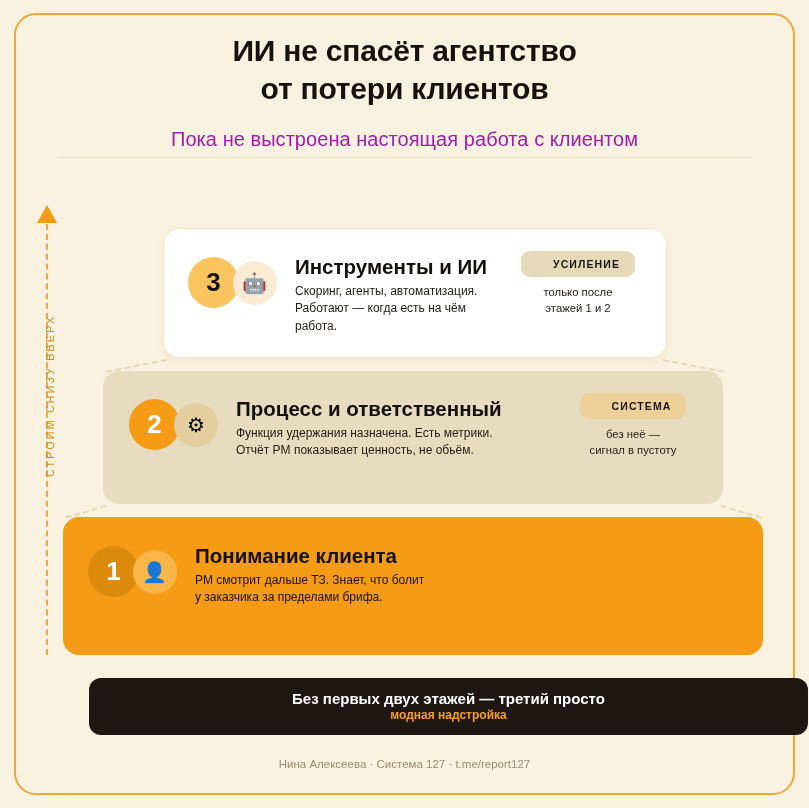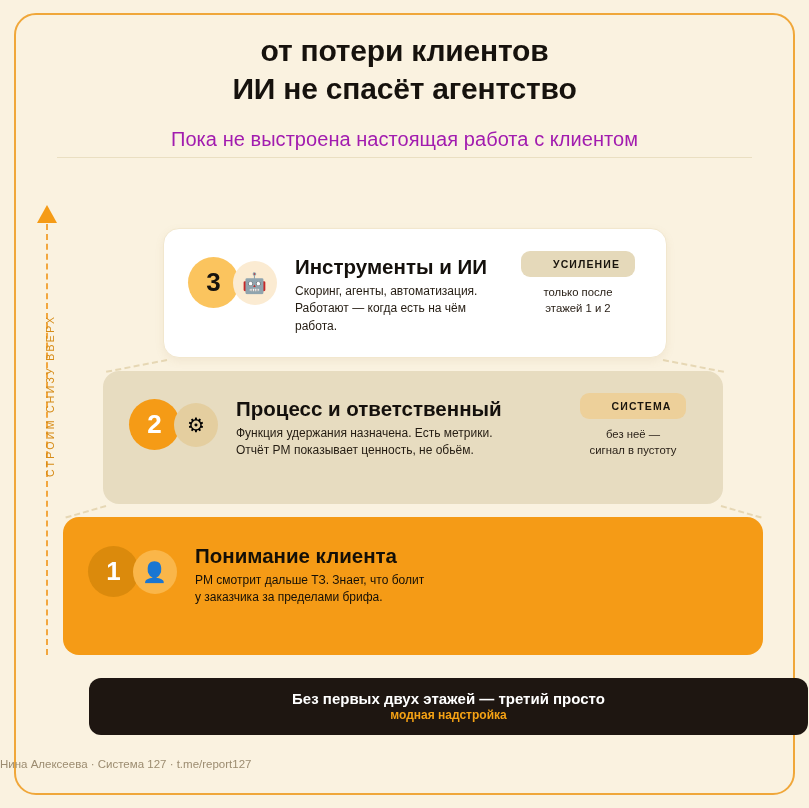--- a/index.html
+++ b/index.html
@@ -270,36 +270,36 @@
     font-weight: bold;
     color: #F5A214;
     line-height: 1.3;
   }
 
   .footer {
     position: absolute;
     left: 0;
     right: 0;
     top: 758px;
-    text-align: left;
+    text-align: center;
     font-size: 11.5px;
     color: #9C8C70;
   }
 </style>
 </head>
 <body>
 
 <div class="poster">
 
   <div class="frame"></div>
 
   <div class="header">
     <div class="title">
+      <span class="line">ИИ не спасёт агентство</span>
       <span class="line">от потери клиентов</span>
-      <span class="line">ИИ не спасёт агентство</span>
     </div>
     <div class="subtitle">Пока не выстроена настоящая работа с клиентом</div>
   </div>
   <div class="divider"></div>
 
   <div class="axis">
     <div class="axis-arrow"></div>
     <div class="axis-line"></div>
     <div class="axis-label">СТРОИМ СНИЗУ ВВЕРХ</div>
   </div>

